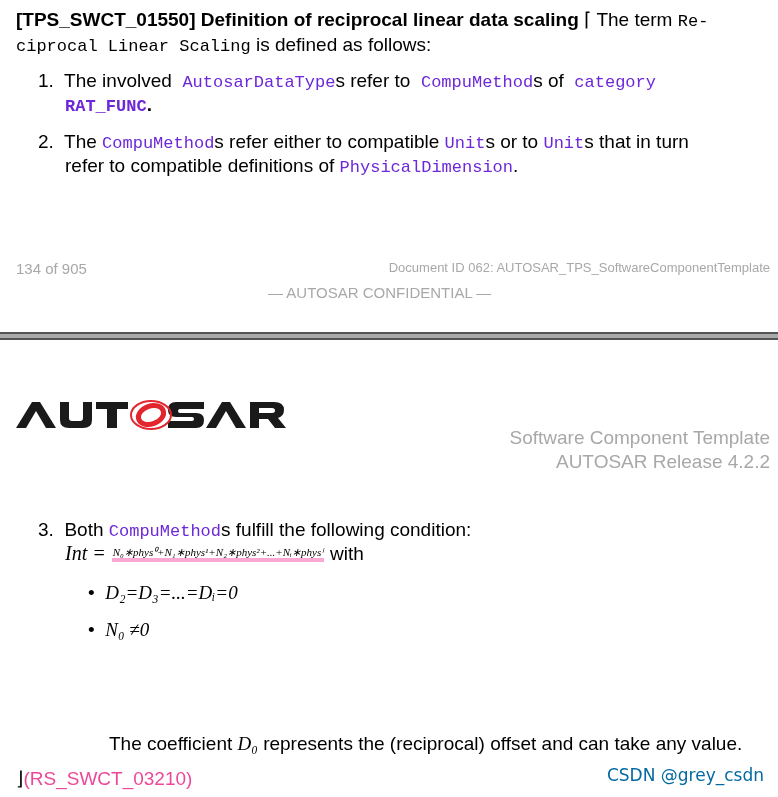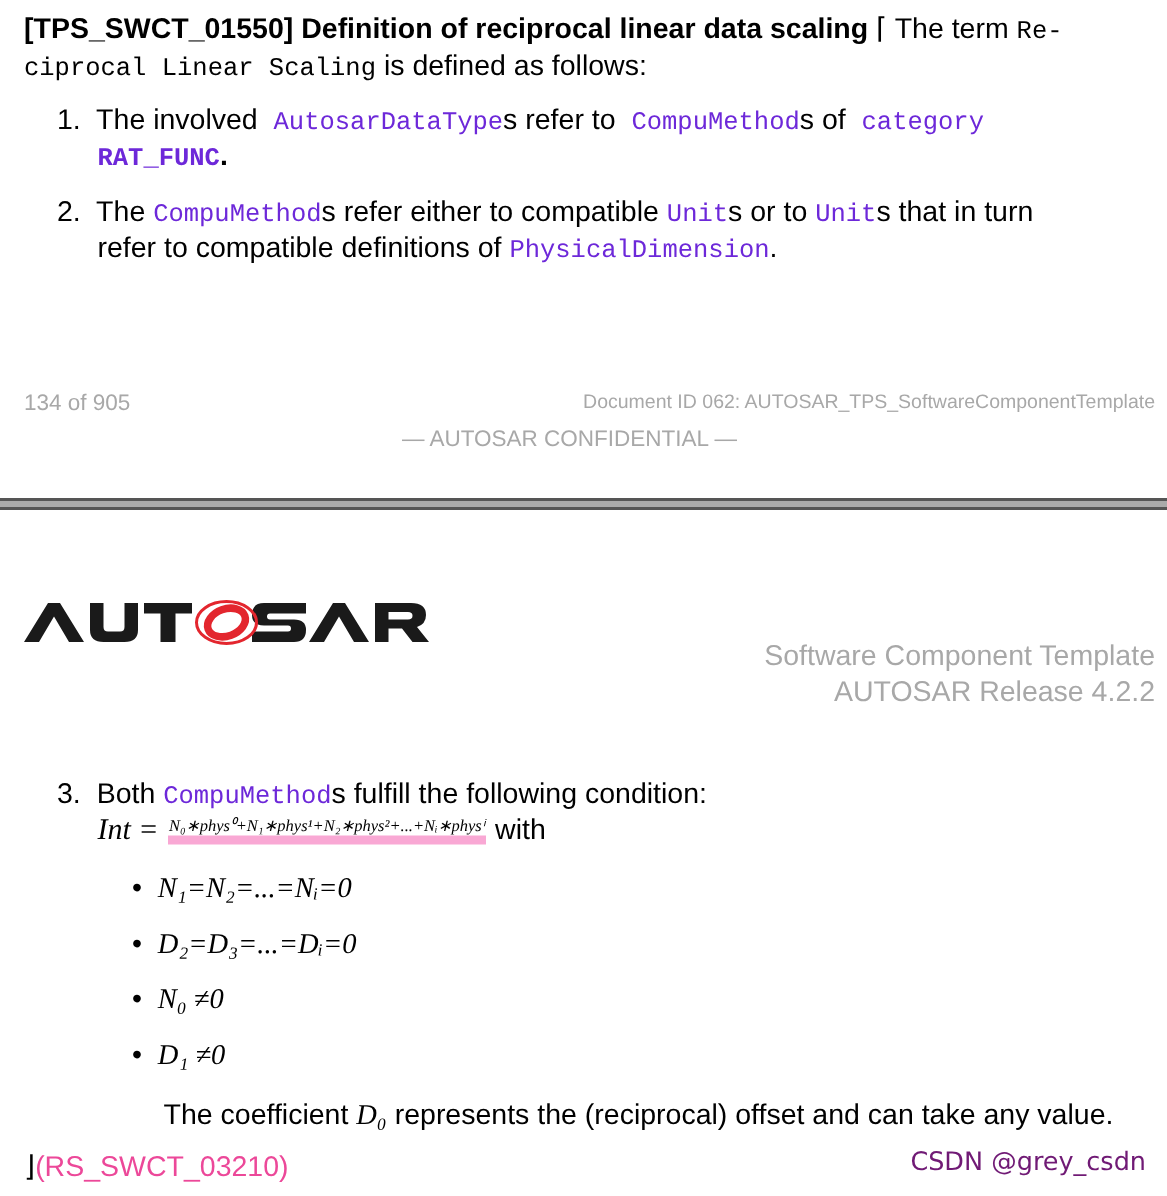--- a/index.html
+++ b/index.html
@@ -9,21 +9,21 @@
   .mono { font-family:"Liberation Mono", monospace; }
   .link { color:#6d28d9; font-family:"Liberation Mono", monospace; }
   .serif-i { font-family:"Liberation Serif", serif; font-style:italic; }
   .txt { font-size:19px; line-height:24px; }
   .gray { color:#a8a8a8; }
   .req-title { font-weight:bold; }
   .sep { left:0; top:332px; width:778px; height:8px; background:#aaa;
          border-top:2px solid #555; border-bottom:2px solid #555; box-sizing:border-box; }
   .frac { display:inline-flex; flex-direction:column; align-items:center; vertical-align:middle;
           font-family:"Liberation Serif", serif; font-style:italic; font-size:11px; line-height:12px; }
-  .frac .num { border-bottom:6px solid #f9a8d4; padding:0 1px; }
+  .frac .num { border-bottom:4px solid #f9a8d4; padding:0 1px; }
   .bullet-list div { height:37px; }
 </style>
 </head>
 <body>
 
 <div class="abs txt" style="left:16px;top:8px;width:760px;">
   <span class="req-title">[TPS_SWCT_01550]</span>
   <span class="req-title">Definition of reciprocal linear data scaling</span>
   <span>⌈</span>
   <span>The term</span>
@@ -88,28 +88,26 @@
 </div>
 <div class="abs" style="left:65px;top:542px;display:flex;align-items:center;">
   <span class="serif-i" style="font-size:20px;margin-right:6px;">Int =</span>
   <span class="frac">
     <span class="num">N₀∗phys⁰+N₁∗phys¹+N₂∗phys²+...+Nᵢ∗physⁱ</span>
   </span>
   <span style="font-size:19px;margin-left:6px;">with</span>
 </div>
 
 <div class="abs bullet-list" style="left:88px;top:582px;font-size:19px;">
-  <div><span>•&nbsp;&nbsp;</span><span class="serif-i">N₁=N₂=...=Nᵢ=0</span></div>
   <div><span>•&nbsp;&nbsp;</span><span class="serif-i">D₂=D₃=...=Dᵢ=0</span></div>
   <div><span>•&nbsp;&nbsp;</span><span class="serif-i">N₀ ≠0</span></div>
-  <div><span>•&nbsp;&nbsp;</span><span class="serif-i">D₁ ≠0</span></div>
 </div>
 
 <div class="abs txt" style="left:65px;top:732px;margin-left:44px;">
   <span>The coefficient</span>
   <span class="serif-i">D₀</span>
   <span>represents the (reciprocal) offset and can take any value.</span>
 </div>
 
 <div class="abs txt" style="left:16px;top:767px;">
   <span>⌋</span><span style="color:#ec4899;">(RS_SWCT_03210)</span>
 </div>
-<div class="abs" style="right:14px;top:765px;font-size:17px;color:#701a75;font-family:'DejaVu Sans', sans-serif;">CSDN @grey_csdn</div>
+<div class="abs" style="right:14px;top:765px;font-size:17px;color:#0369a1;font-family:'DejaVu Sans', sans-serif;">CSDN @grey_csdn</div>
 
 </body></html>

